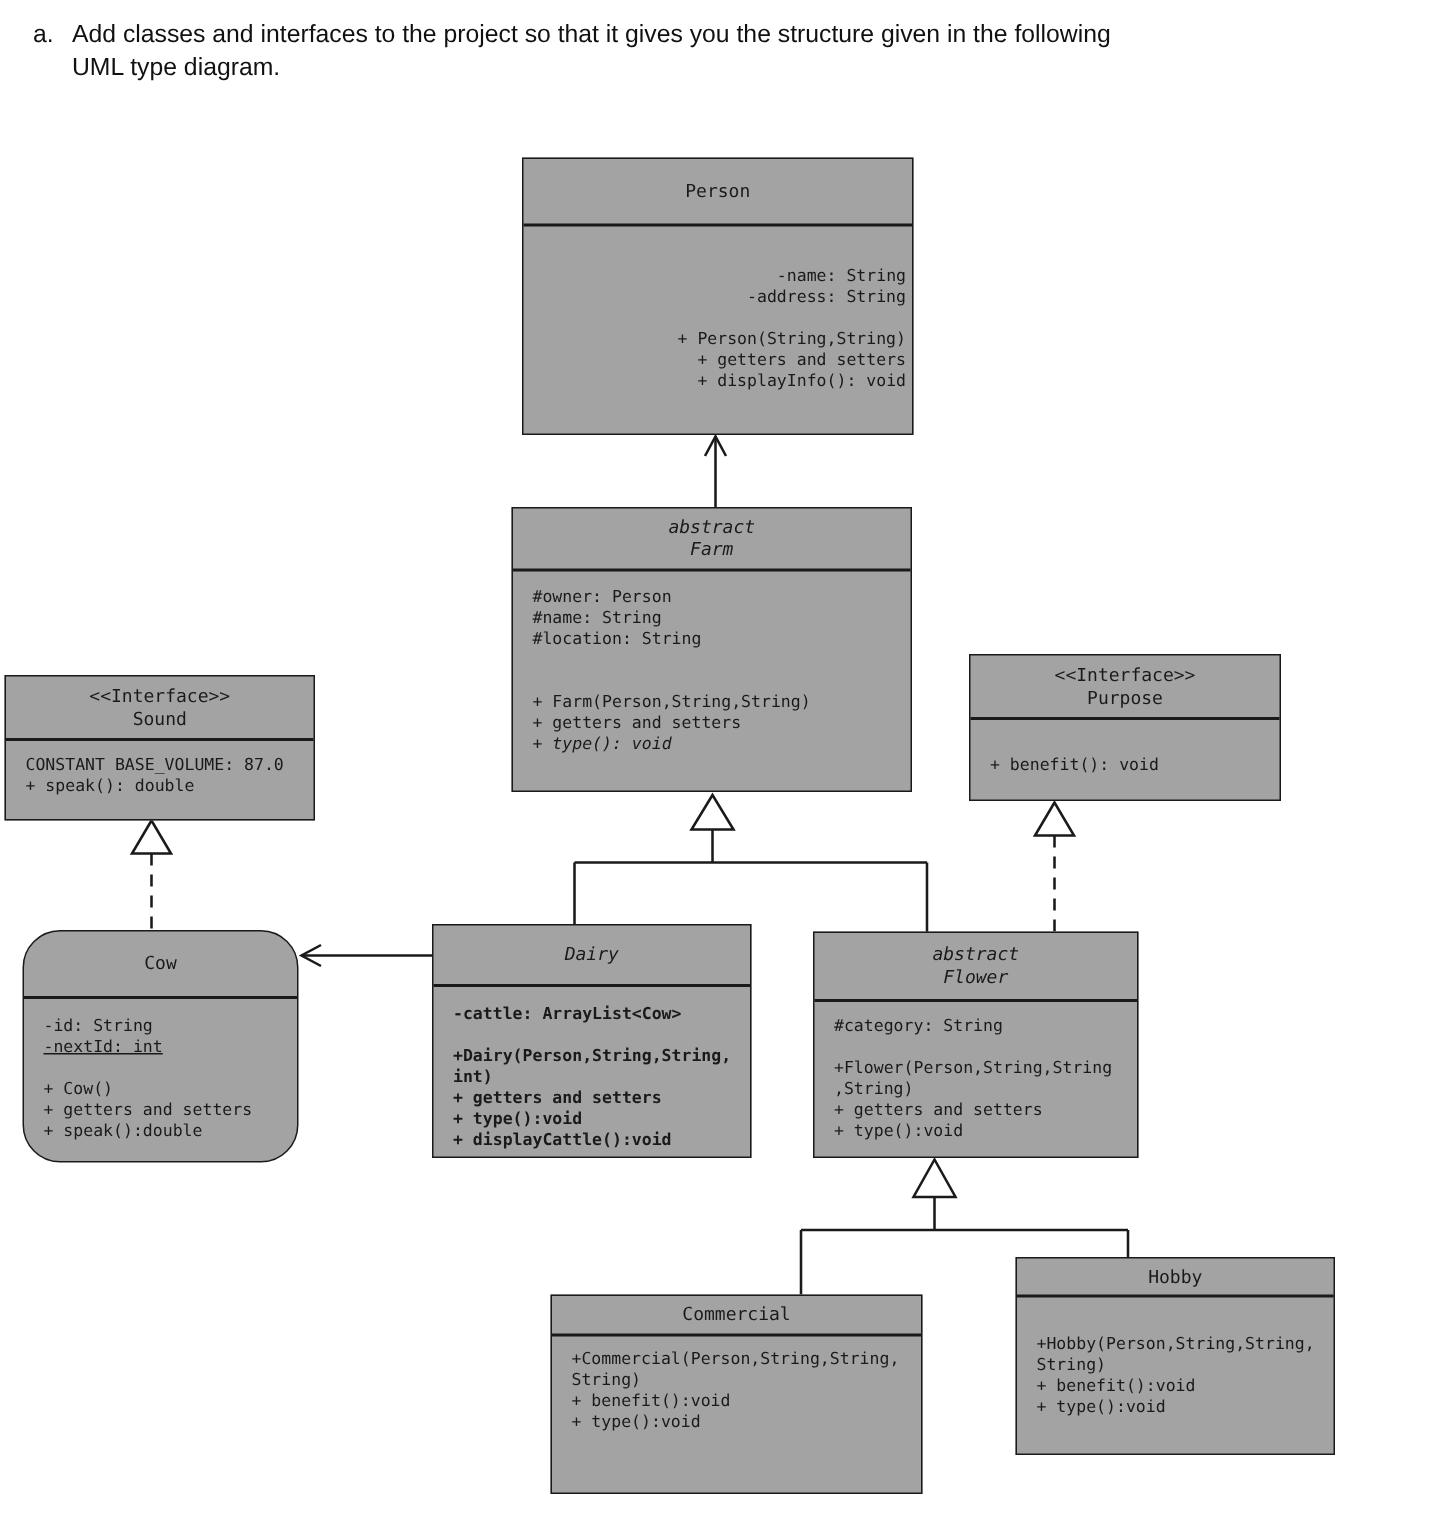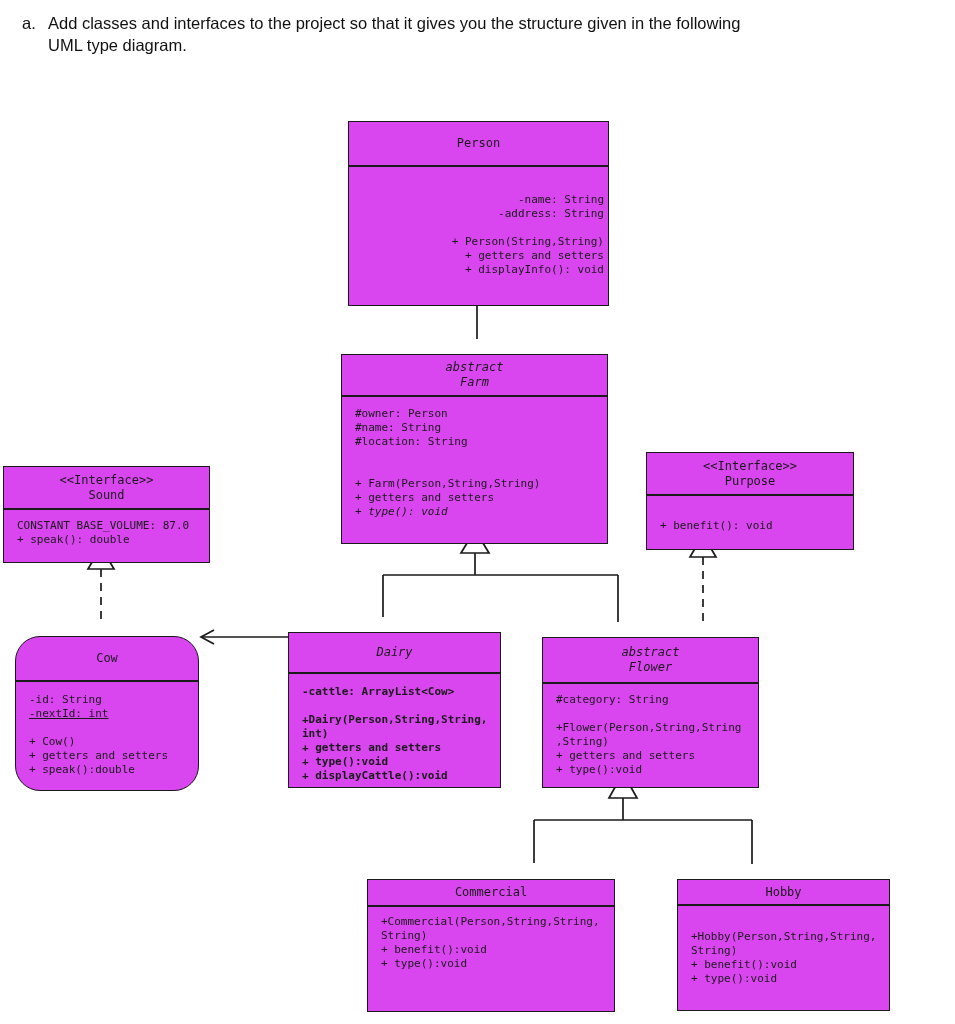--- a/index.html
+++ b/index.html
@@ -7,38 +7,38 @@
           font-family:"DejaVu Sans Mono","Liberation Mono",monospace;color:#1a1a1a;}
 
   
   .heading{position:absolute;left:22px;top:12px;width:900px;display:flex;
            font-family:"Liberation Sans","DejaVu Sans",sans-serif;font-size:16.5px;
            line-height:22px;color:#111;}
   .heading .marker{width:26px;flex:none;}
   .hline{display:block;}
 
   
-  .box{position:absolute;border:1.6px solid #1a1a1a;background:#d946ef;box-sizing:border-box;margin-top:16px;}
+  .box{position:absolute;border:1.6px solid #1a1a1a;background:#a3a3a3;box-sizing:border-box;}
   .title{border-bottom:2px solid #1a1a1a;display:flex;flex-direction:column;
          align-items:center;justify-content:center;font-size:12px;line-height:15px;
          box-sizing:border-box;}
   .body{padding-left:13px;padding-right:4px;font-size:11px;line-height:14px;box-sizing:border-box;}
   .ln{min-height:14px;white-space:pre;}
   .it{font-style:italic;}
   .ul{text-decoration:underline;}
 
   #person    {left:348px;top:105px;width:261px;height:185px;} #person .title{height:45px;} #person .body{padding-top:26px;text-align:right;}
   #farm      {left:341px;top:338px;width:267px;height:190px;} #farm .title{height:42px;}   #farm .body{padding-top:10px;}
   #sound     {left:3px;  top:450px;width:207px;height:97px;}  #sound .title{height:43px;}  #sound .body{padding-top:9px;}
   #purpose   {left:646px;top:436px;width:208px;height:98px;}  #purpose .title{height:43px;} #purpose .body{padding-top:23px;}
   #cow       {left:15px; top:620px;width:184px;height:155px;border-radius:25px;} #cow .title{height:45px;}    #cow .body{padding-top:11px;}
   #dairy     {left:288px;top:616px;width:213px;height:156px;} #dairy .title{height:41px;}  #dairy .body{padding-top:11px;font-weight:bold;}
   #flower    {left:542px;top:621px;width:217px;height:151px;} #flower .title{height:46px;} #flower .body{padding-top:9px;}
   #commercial{left:367px;top:863px;width:248px;height:133px;} #commercial .title{height:27px;} #commercial .body{padding-top:8px;}
-  #hobby     {left:677px;top:863px;width:213px;height:132px;} #hobby .title{height:26px;}  #hobby .body{padding-top:24px;}
+  #hobby     {left:677px;top:838px;width:213px;height:132px;} #hobby .title{height:26px;}  #hobby .body{padding-top:24px;}
 
   
   #connectors{position:absolute;left:0;top:0;width:955px;height:1024px;pointer-events:none;}
   #connectors path,#connectors line,#connectors polygon{stroke:#1a1a1a;stroke-width:1.7;fill:none;}
   #connectors polygon{fill:#fff;}
   .dashed{stroke-dasharray:8 6;}
 </style>
 </head>
 <body>
 

